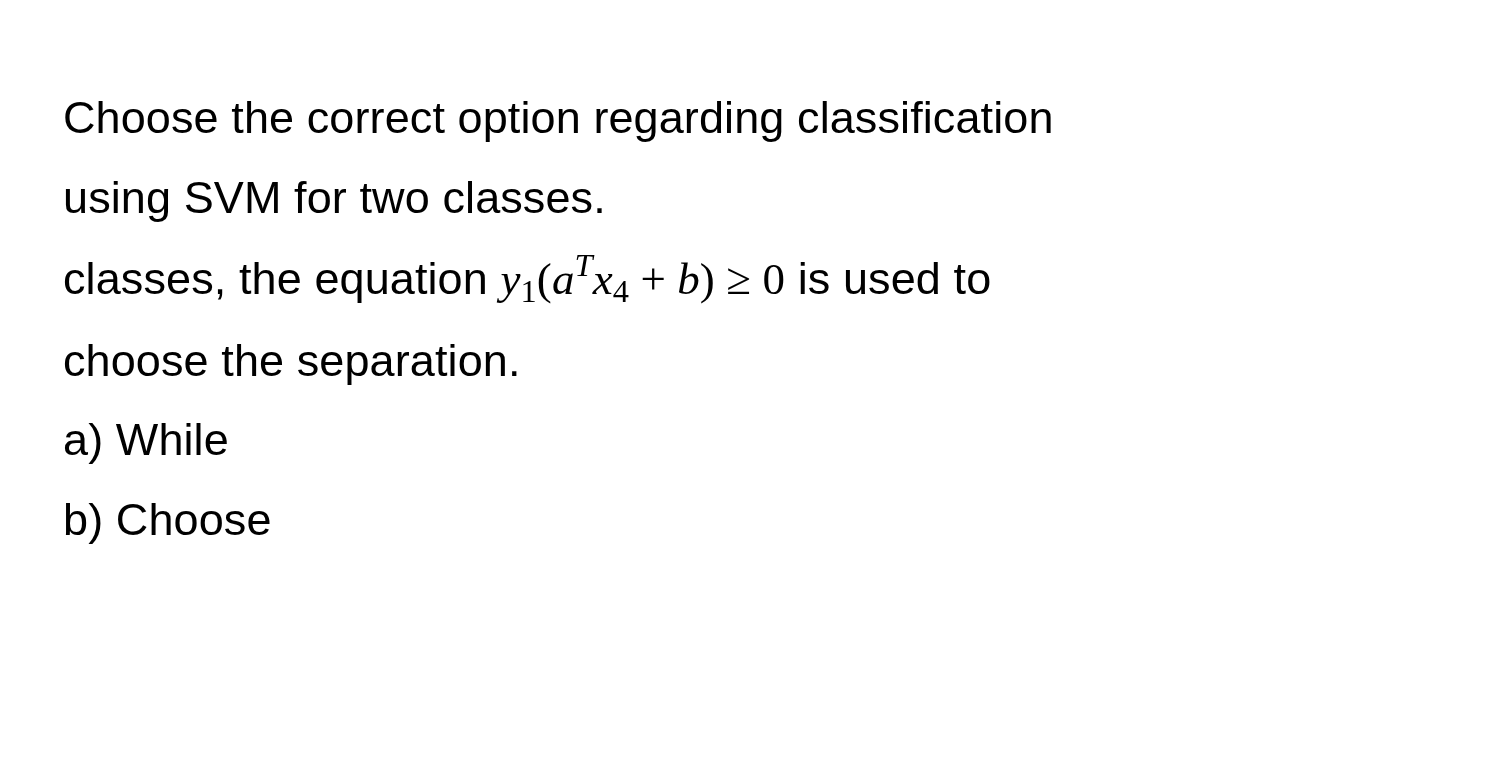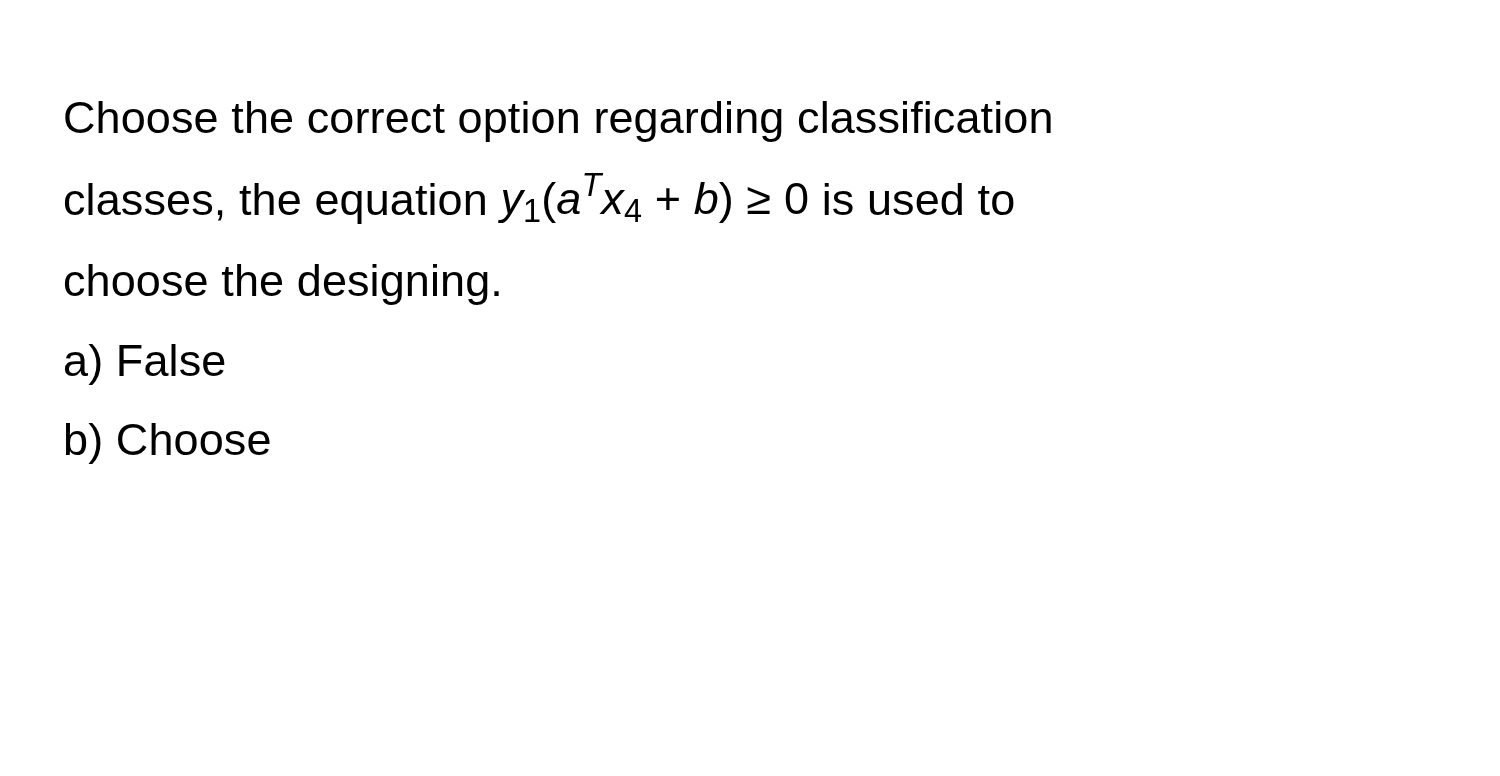--- a/index.html
+++ b/index.html
@@ -19,21 +19,21 @@
       max-width: 1060px;
       font-size: 45px;
       line-height: 1.77;
       font-weight: 400;
       letter-spacing: 0.1px;
     }
     .line {
       display: block;
     }
     .math {
-      font-family: Liberation Sans, sans-serif;
+      font-family: Liberation Serif, serif;
       font-style: italic;
     }
     .math-sub {
       font-size: 0.72em;
       vertical-align: -0.25em;
       font-style: normal;
     }
     .math-sup {
       font-size: 0.72em;
       vertical-align: 0.55em;
@@ -44,19 +44,20 @@
     }
     .math-num {
       font-style: normal;
     }
   </style>
 </head>
 <body>
 
 <div class="content">
   <span class="line">Choose the correct option regarding classification</span>
+  <span class="line">using SVM for two classes.</span>
   <span class="line">
     <span>classes, the equation </span><span class="math"><span>y</span><span class="math-sub math-num">1</span><span class="math-op">(</span><span>a</span><span class="math-sup">T</span><span>x</span><span class="math-sub math-num">4</span><span class="math-op"> + </span><span>b</span><span class="math-op">)</span><span class="math-op"> ≥ </span><span class="math-num">0</span></span><span> is used to</span>
   </span>
-  <span class="line">choose the designing.</span>
-  <span class="line">a) False</span>
+  <span class="line">choose the separation.</span>
+  <span class="line">a) While</span>
   <span class="line">b) Choose</span>
 </div>
 
 </body></html>

